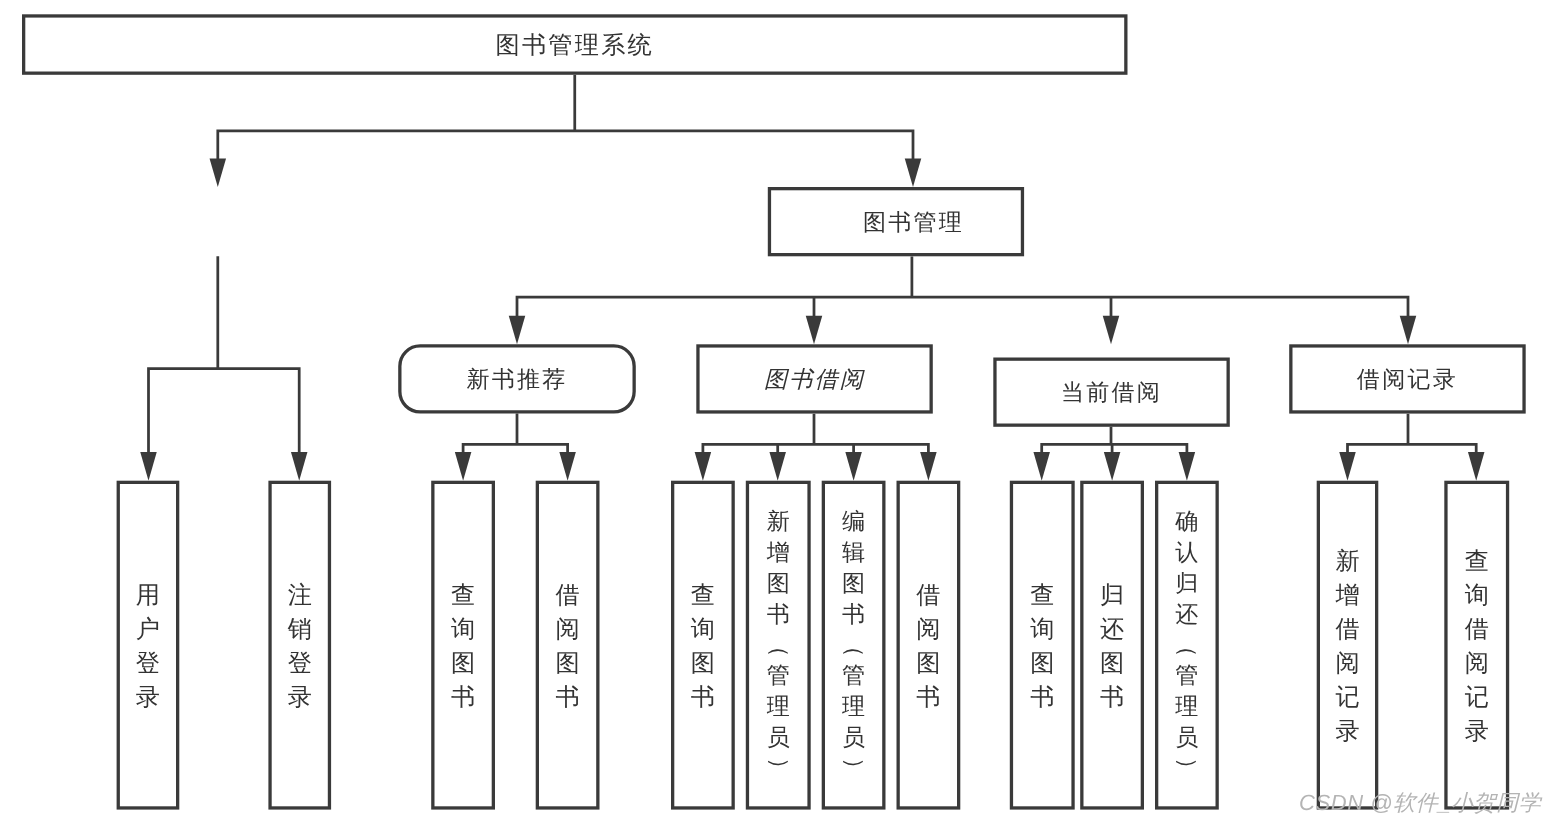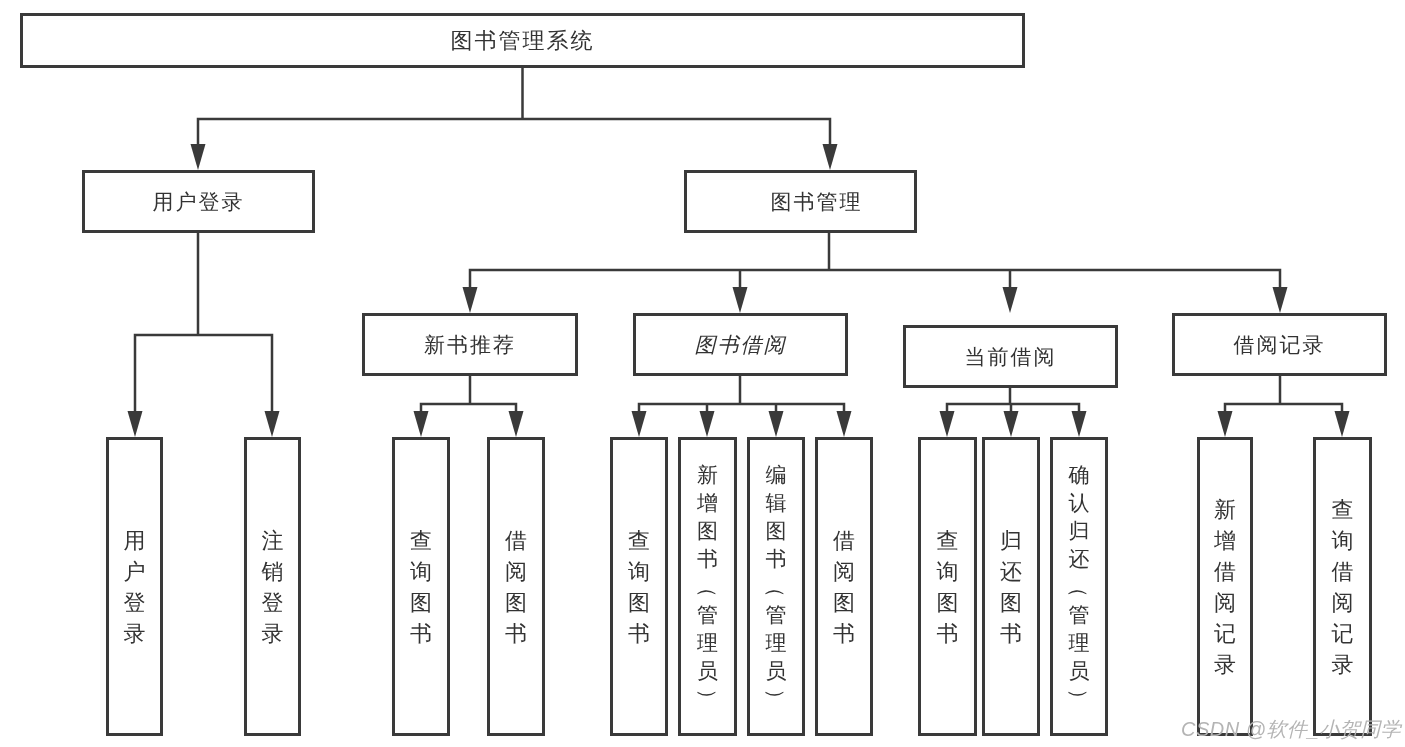--- a/index.html
+++ b/index.html
@@ -96,24 +96,23 @@
       <polygon points="939.5,411 954.5,411 947,437"></polygon>
       <polygon points="1003.5,411 1018.5,411 1011,437"></polygon>
       <polygon points="1071.5,411 1086.5,411 1079,437"></polygon>
       <polygon points="1217.5,411 1232.5,411 1225,437"></polygon>
       <polygon points="1334.5,411 1349.5,411 1342,437"></polygon>
     </g>
   </svg>
 
   <div class="node hnode root-node" style="left:20px; top:13px; width:1005px; height:55px;">图书管理系统</div>
 
-  <div class="node hnode" style="left:82px; top:170px; width:233px; height:63px;">用户登录</div>
-  <div class="node hnode" style="left:684px; top:170px; width:233px; height:63px;padding-left:32px;">图书管理</div>
-
-  <div class="node hnode" style="left:362px; top:313px; width:216px; height:63px;">新书推荐</div>
+  <div class="node hnode" style="left:698px; top:170px; width:233px; height:63px;padding-left:32px;">图书管理</div>
+
+  <div class="node hnode" style="left:362px; top:313px; width:216px; height:63px;border-radius:20px;">新书推荐</div>
   <div class="node hnode" style="left:633px; top:313px; width:215px; height:63px;font-style:italic;">图书借阅</div>
   <div class="node hnode" style="left:903px; top:313px; width:215px; height:63px;margin-top:12px;">当前借阅</div>
   <div class="node hnode" style="left:1172px; top:313px; width:215px; height:63px;">借阅记录</div>
 
   <div class="node vnode" style="left:106px; top:437px; width:57px; height:299px;">
       <span>用</span>
       <span>户</span>
       <span>登</span>
       <span>录</span>
     </div>

